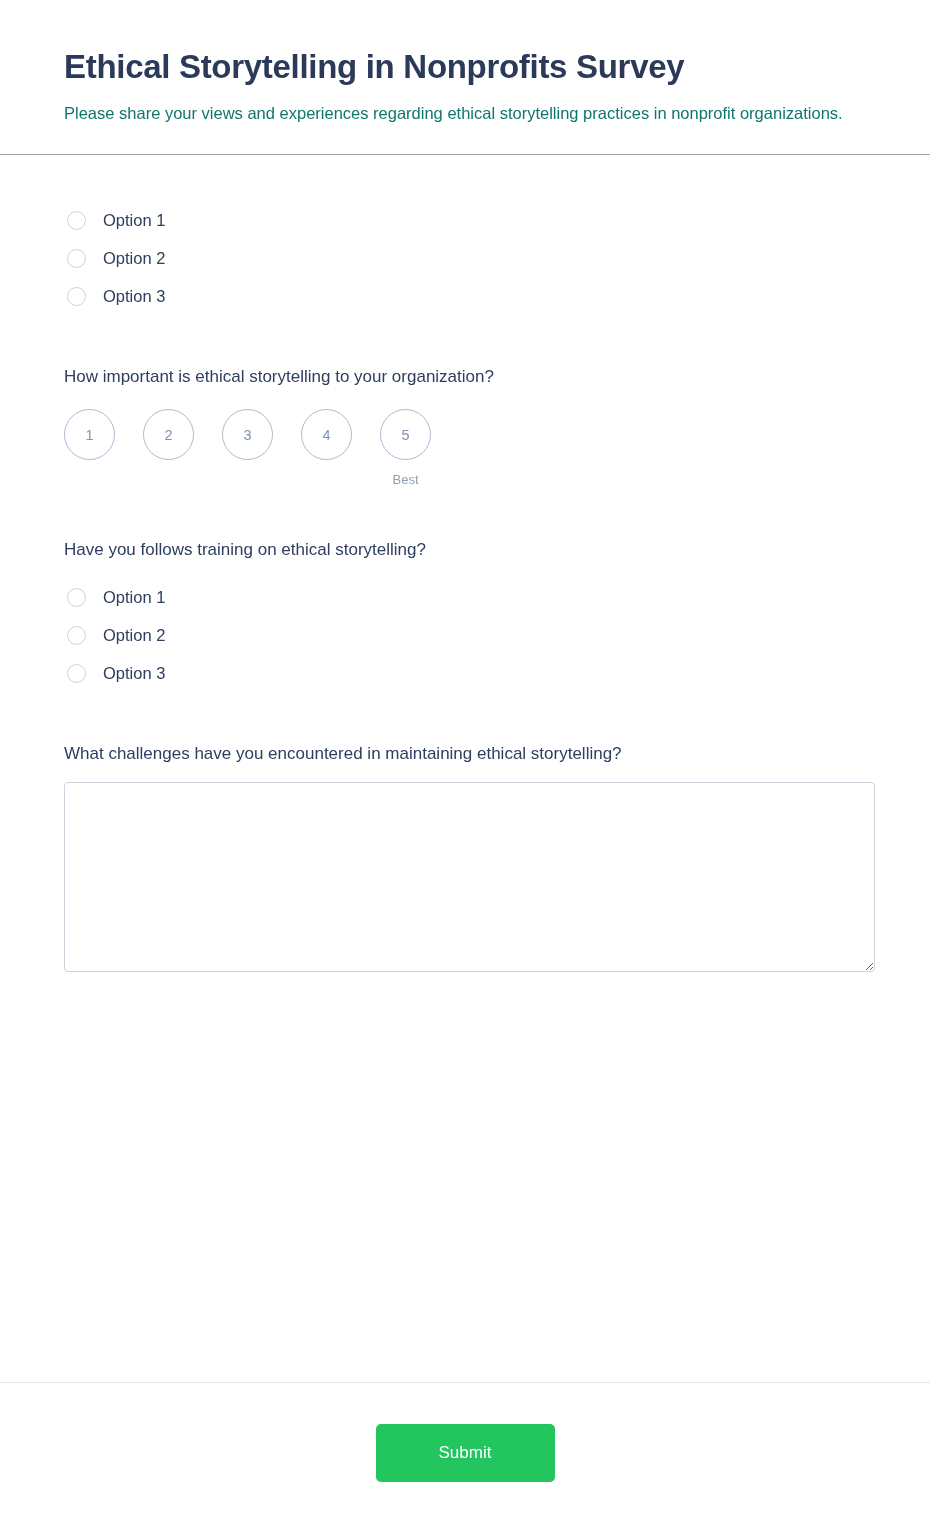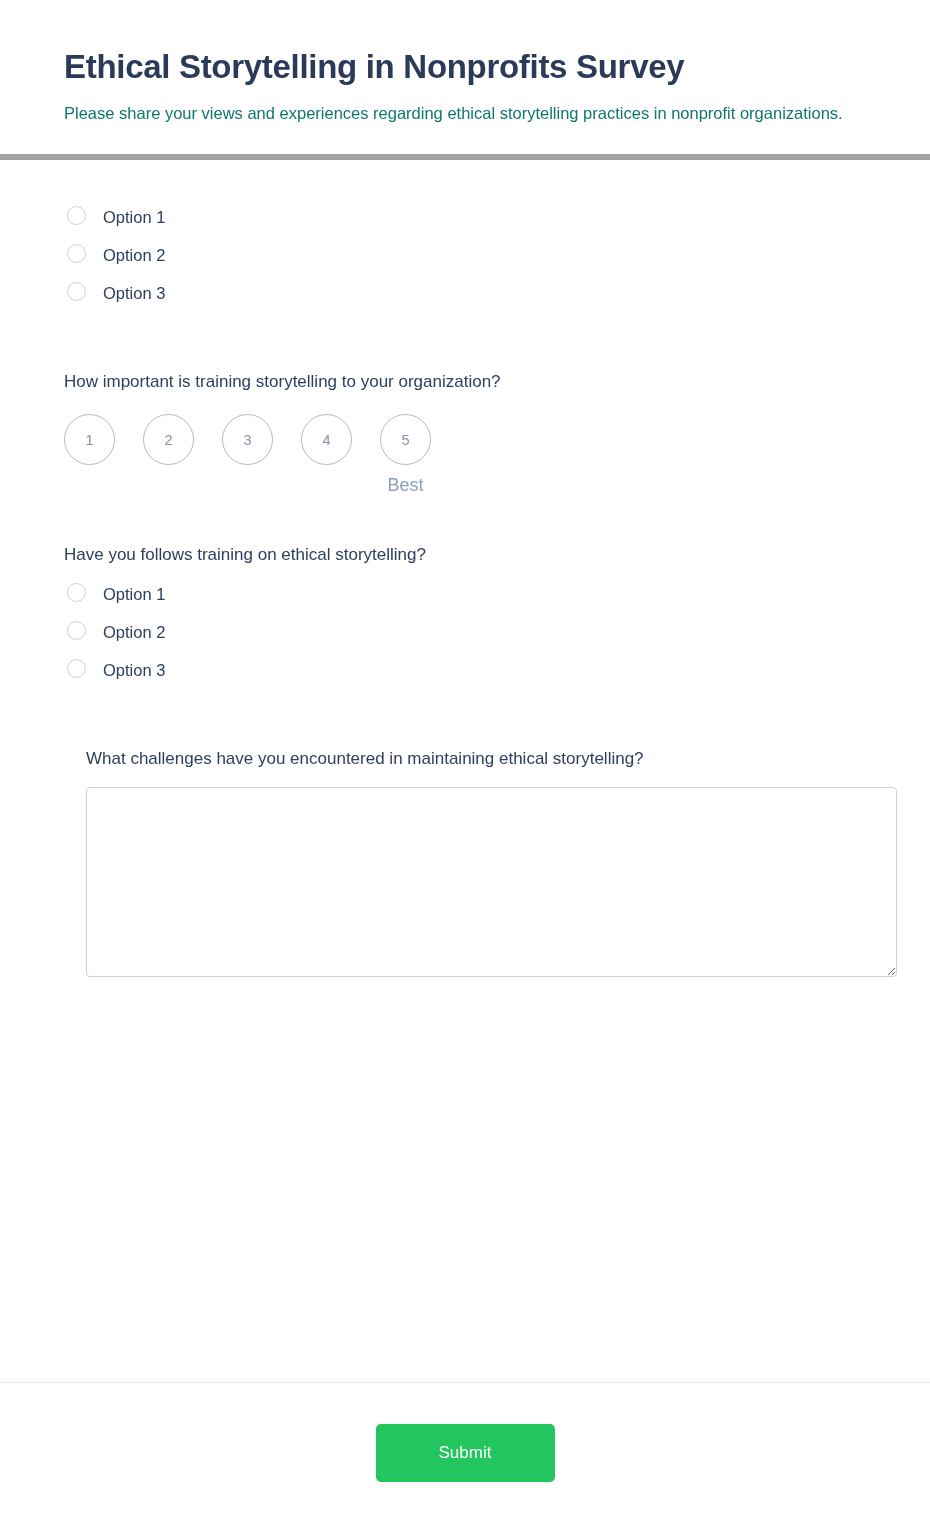--- a/index.html
+++ b/index.html
@@ -21,21 +21,21 @@
     min-height: 1527px;
     box-sizing: border-box;
     background: #ffffff;
     display: flex;
     flex-direction: column;
   }
 
   
   .survey-header {
     padding: 45px 64px 26px 64px;
-    border-bottom: 6px solid #a3a3a3;
+    border-bottom: 1px solid #a3a3a3;
   }
   .survey-title {
     margin: 0;
     font-size: 33px;
     line-height: 44px;
     font-weight: bold;
     letter-spacing: -0.3px;
     color: #2b3a58;
   }
   .survey-subtitle {
@@ -51,37 +51,36 @@
   .survey-body {
     padding: 46px 64px 0 64px;
     flex: 1 1 auto;
   }
 
   .question-block {
     margin-bottom: 50px;
   }
   .question-block:last-child {
     margin-bottom: 0;
-    margin-left: 22px;
   }
   .question-label {
     font-size: 17px;
     line-height: 24px;
     color: #2d3e5e;
     margin-bottom: 16px;
   }
 
   
   .options-list {
     display: flex;
     flex-direction: column;
   }
   .option-row {
     display: flex;
-    align-items: flex-start;
+    align-items: center;
     height: 38px;
     cursor: pointer;
   }
   .radio-mark {
     width: 19px;
     height: 19px;
     border-radius: 50%;
     border: 1.5px solid #ccd2de;
     background: #ffffff;
     box-sizing: border-box;
@@ -122,21 +121,21 @@
     box-sizing: border-box;
     display: flex;
     align-items: center;
     justify-content: center;
     font-size: 14.5px;
     color: #7f93b4;
     background: #ffffff;
   }
   .rating-caption {
     margin-top: 12px;
-    font-size: 18px;
+    font-size: 13px;
     line-height: 16px;
     color: #8ca0bd;
     height: 16px;
   }
 
   
   .textarea-field {
     display: block;
     width: 811px;
     height: 190px;
@@ -201,21 +200,21 @@
           <span class="option-text">Option 2</span>
         </label>
         <label class="option-row">
           <span class="radio-mark"></span>
           <span class="option-text">Option 3</span>
         </label>
       </div>
     </div>
 
     <div class="question-block">
-      <div class="question-label">How important is training storytelling to your organization?</div>
+      <div class="question-label">How important is ethical storytelling to your organization?</div>
       <div class="rating-wrap">
         <div class="rating-row">
           <div class="rating-item">
             <div class="rating-circle">1</div>
             <div class="rating-caption"></div>
           </div>
           <div class="rating-item">
             <div class="rating-circle">2</div>
             <div class="rating-caption"></div>
           </div>

